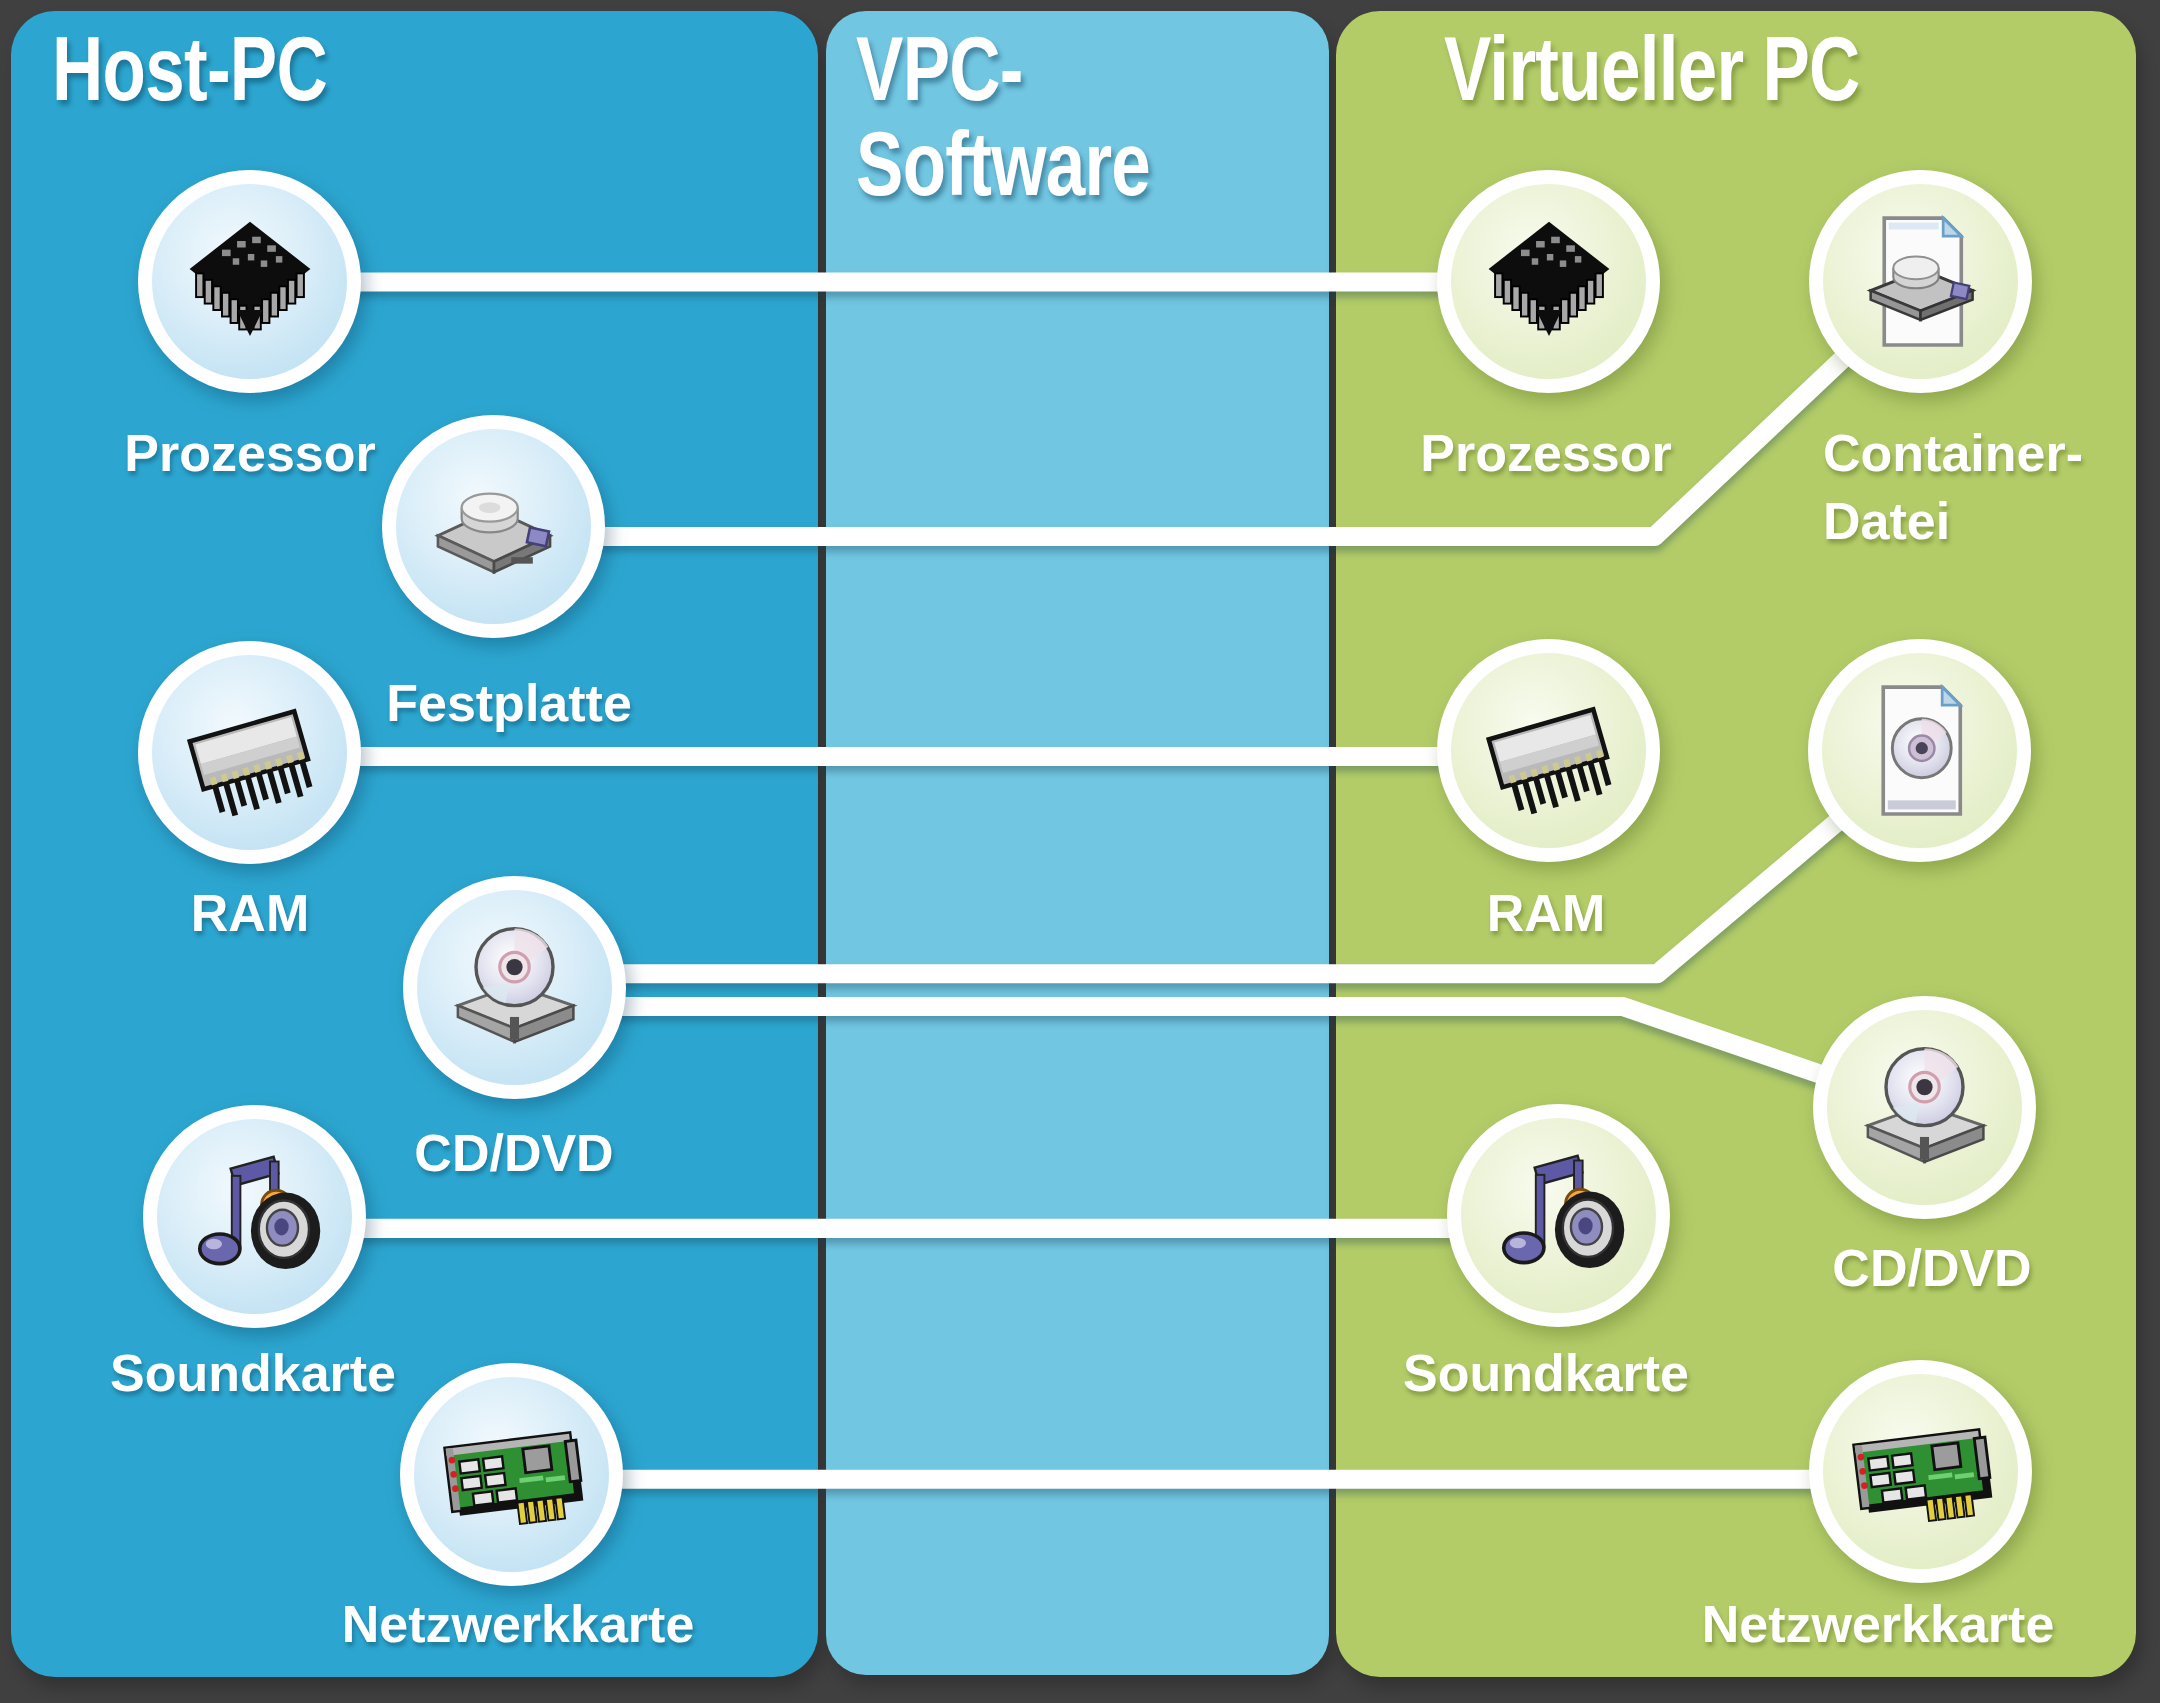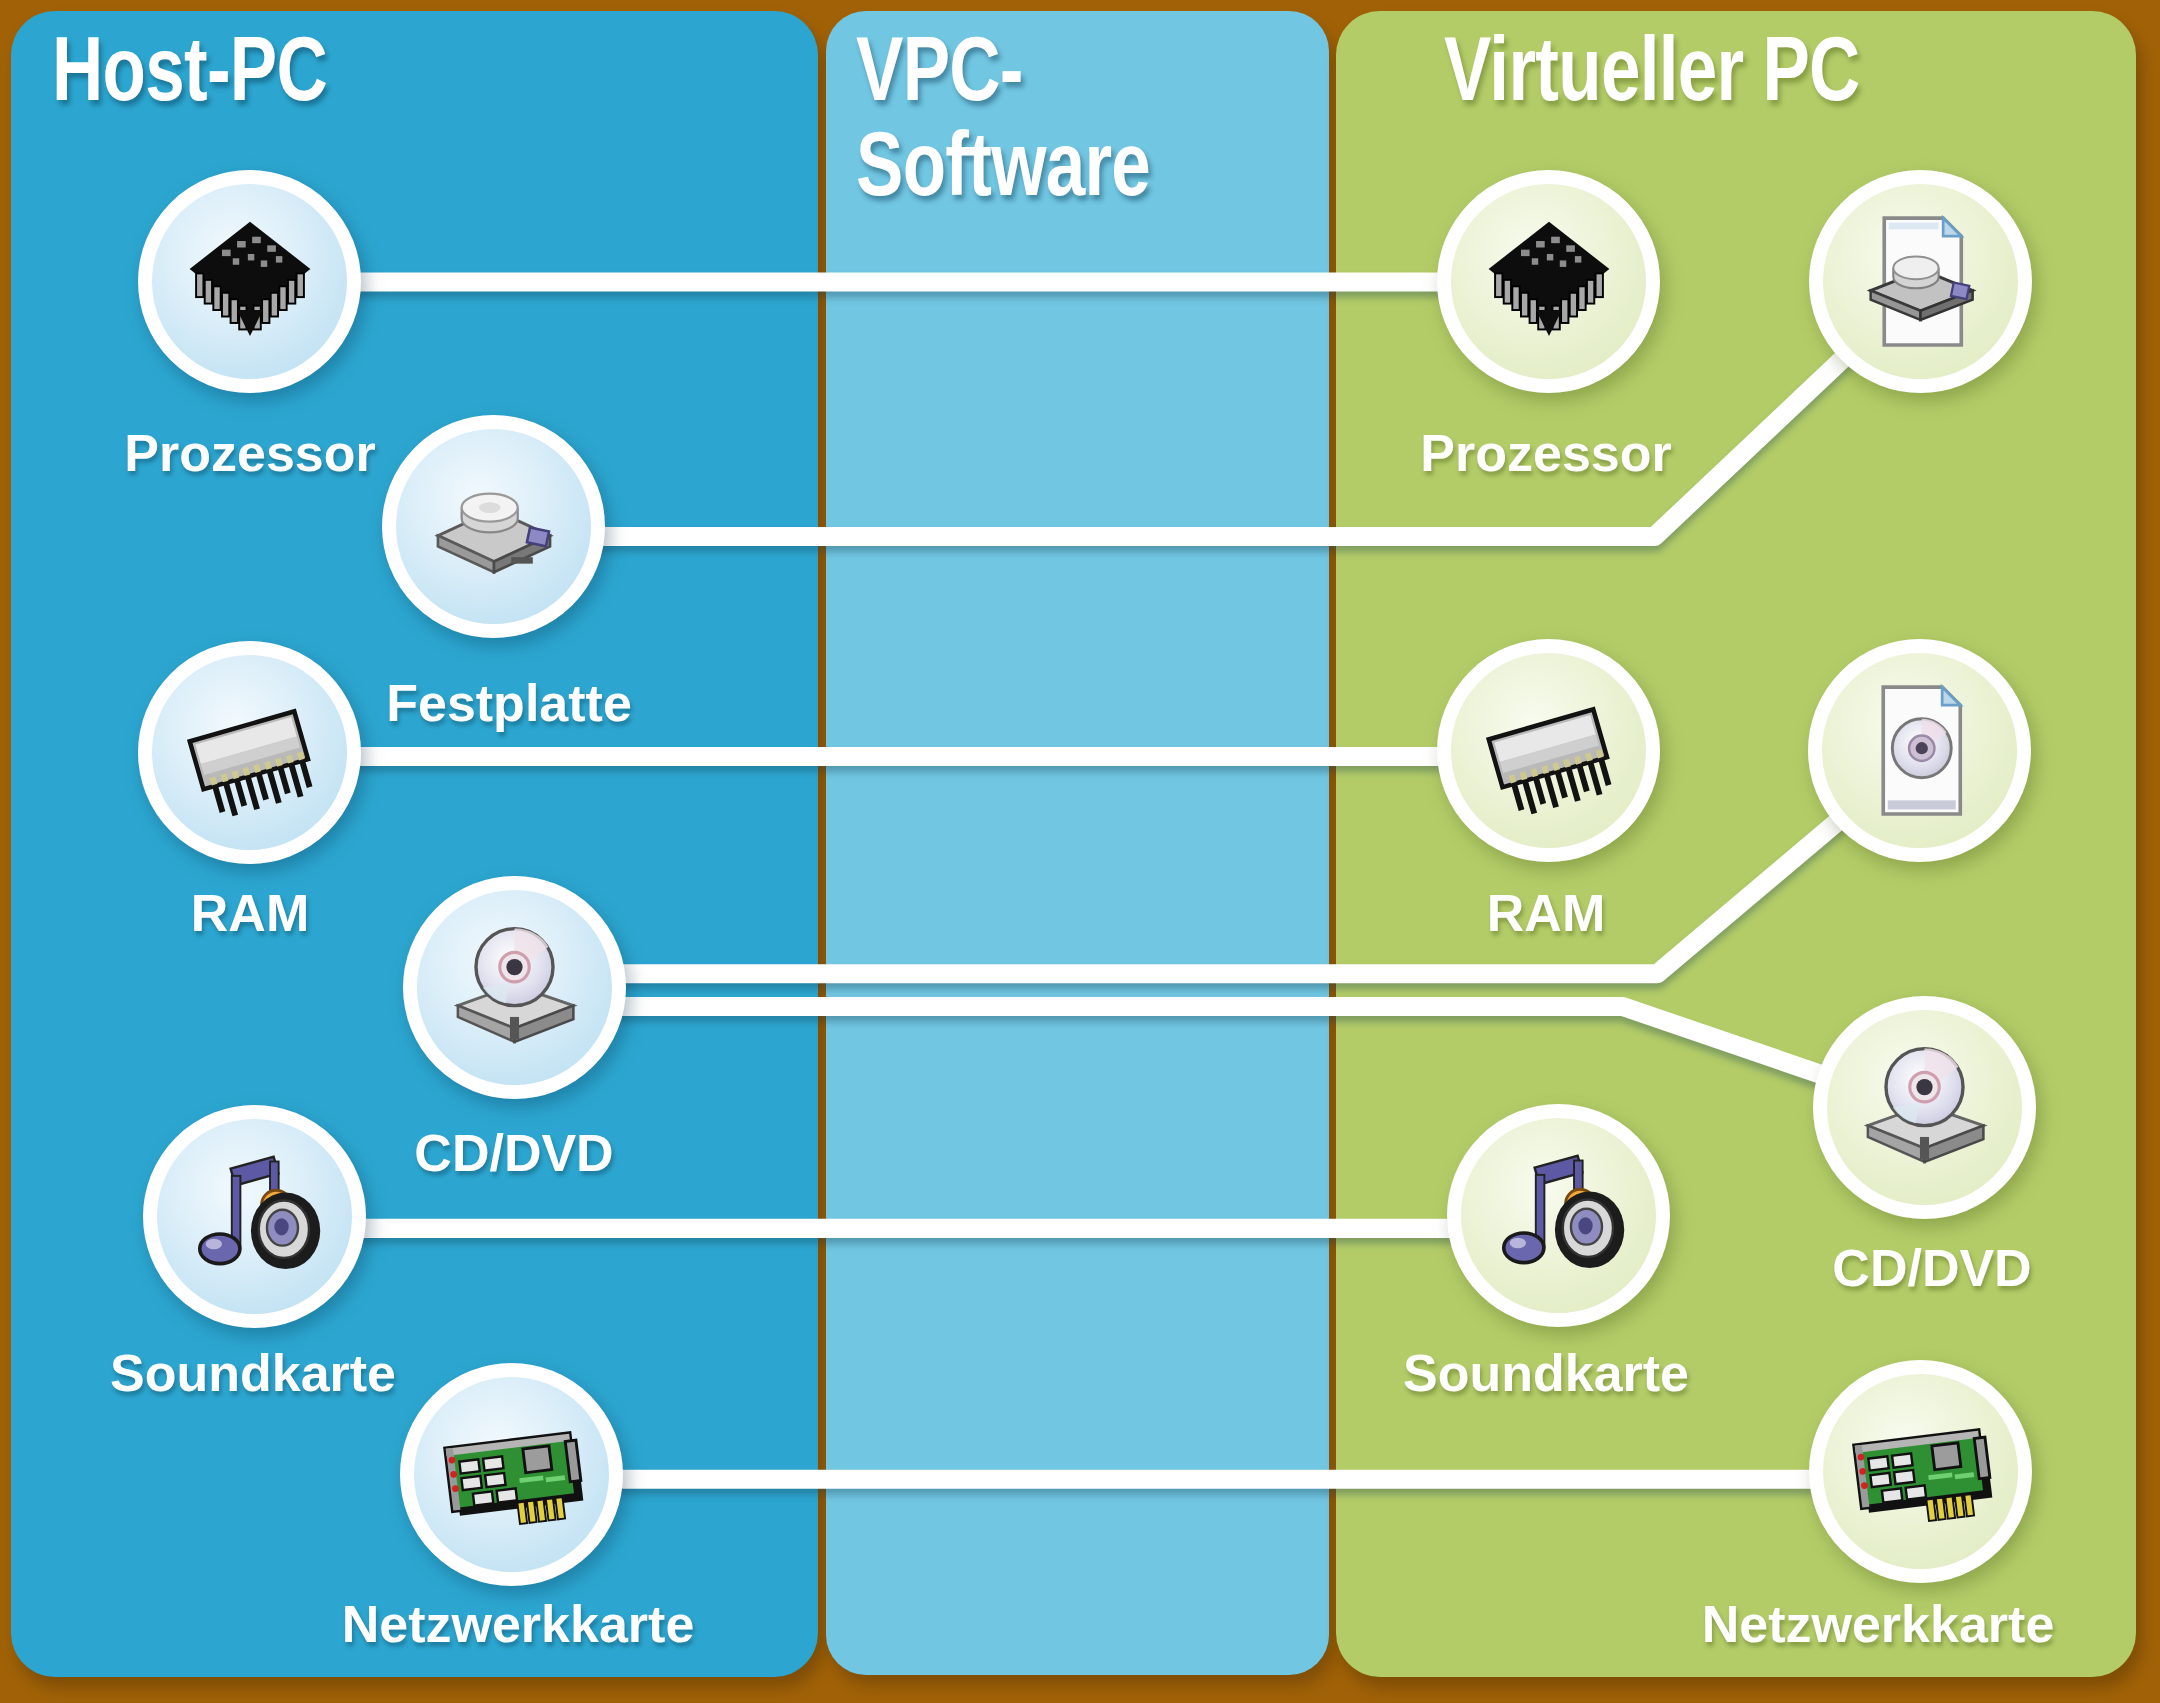--- a/index.html
+++ b/index.html
@@ -1,16 +1,16 @@
 <!DOCTYPE html>
 <html style="font-size:14.5px"><head>
 <meta charset="utf-8">
 <style>
   html,body{margin:0;padding:0;background:#ffffff;}
-  #canvas{position:relative;width:2160px;height:1704px;background:#a16207;overflow:hidden;
+  #canvas{position:relative;width:2160px;height:1704px;background:#404040;overflow:hidden;
           font-family:"Liberation Sans", sans-serif;}
   .panel{position:absolute;border-radius:44px;}
   .panel-host{left:11px;top:11px;width:807px;height:1666px;box-shadow:5.5px 11px 16.4px rgba(0,0,0,.22);}
   .panel-vpc{left:826px;top:11px;width:503px;height:1664px;border-radius:40px;box-shadow:5.5px 11px 16.4px rgba(0,0,0,.20);}
   .panel-virtual{left:1336px;top:11px;width:800px;height:1666px;box-shadow:5.5px 11px 16.4px rgba(0,0,0,.22);}
   .title{position:absolute;color:#fff;font-weight:bold;font-size:91px;line-height:1.04;
          letter-spacing:-0.9px;transform:scaleX(.78);transform-origin:left top;white-space:pre-line;
          text-shadow:3.6px 4.5px 6.4px rgba(0,45,70,.40);}
   .title-green{text-shadow:3.6px 4.5px 6.4px rgba(70,90,15,.40);}
   #lines{position:absolute;left:0;top:0;z-index:2;filter:drop-shadow(0px 6.4px 3.6px rgba(20,60,80,.33));}
@@ -243,20 +243,22 @@
       <polygon points="42,4 50,12 42,12" fill="#bcd6ea" stroke="#6aa0c8" stroke-width="1.2"></polygon>
       <rect x="18" y="6" width="22" height="3" fill="#dce9f4"></rect>
       <polygon points="10,36 32,45 55,36 33,27" fill="#c2c2c2" stroke="#3a3a3a" stroke-width="1.3"></polygon>
       <polygon points="10,36 10,40 32,49 32,45" fill="#969696" stroke="#3a3a3a" stroke-width="1.1"></polygon>
       <polygon points="32,45 32,49 55,40 55,36" fill="#707070" stroke="#333" stroke-width="1.1"></polygon>
       <path d="M20,26 L20,30 A10,5 0 0 0 40,30 L40,26" fill="#d4d4d4" stroke="#808080" stroke-width="0.9"></path>
       <ellipse cx="30" cy="26" rx="10" ry="5" fill="#efefef" stroke="#909090" stroke-width="0.9"></ellipse>
       <rect x="46" y="33" width="7" height="6" fill="#8c89c4" stroke="#44407a" stroke-width="1" transform="rotate(12 49 36)"></rect>
     </svg>
   </div>
+  <div class="lbl lbl-green" style="left:1823px;top:420px;">Container-
+Datei</div>
 
   <div class="node node-green" style="left:1437px;top:639px;">
     <svg width="145" height="145" viewBox="0 0 64 64">
       <g transform="rotate(-16 32 32)">
         <g fill="#121212">
           <rect x="12" y="41" width="2.6" height="13"></rect>
             <rect x="17" y="41" width="2.6" height="16"></rect>
           <rect x="22" y="41" width="2.6" height="13"></rect>
             <rect x="27" y="41" width="2.6" height="16"></rect>
           <rect x="32" y="41" width="2.6" height="13"></rect>

